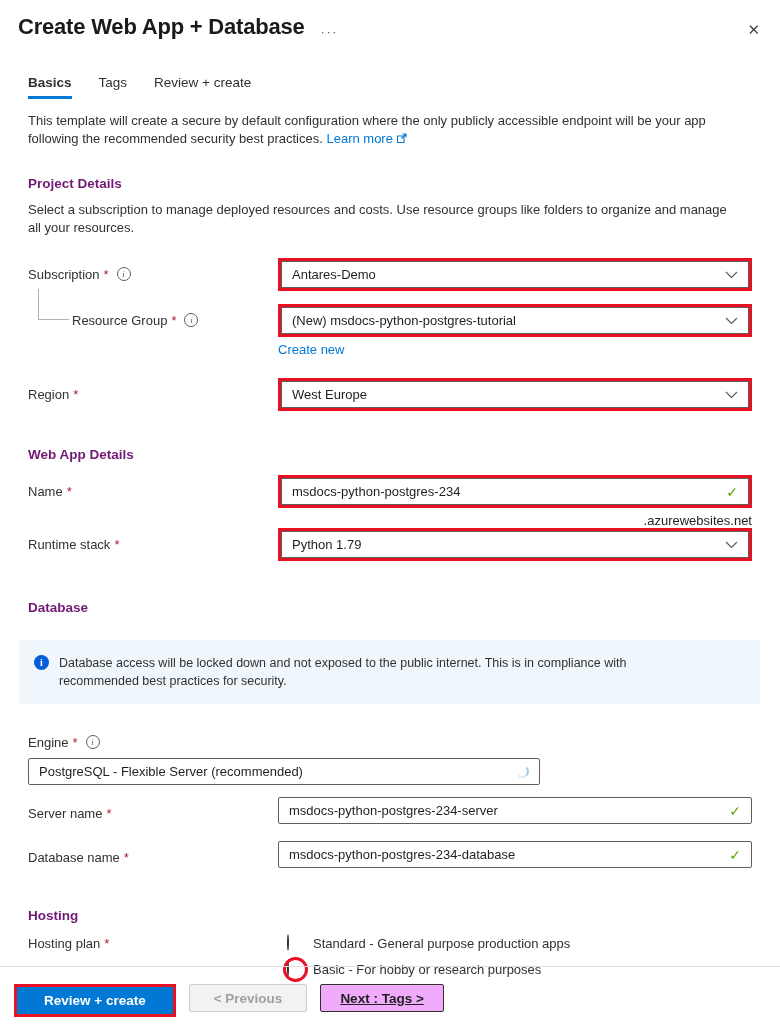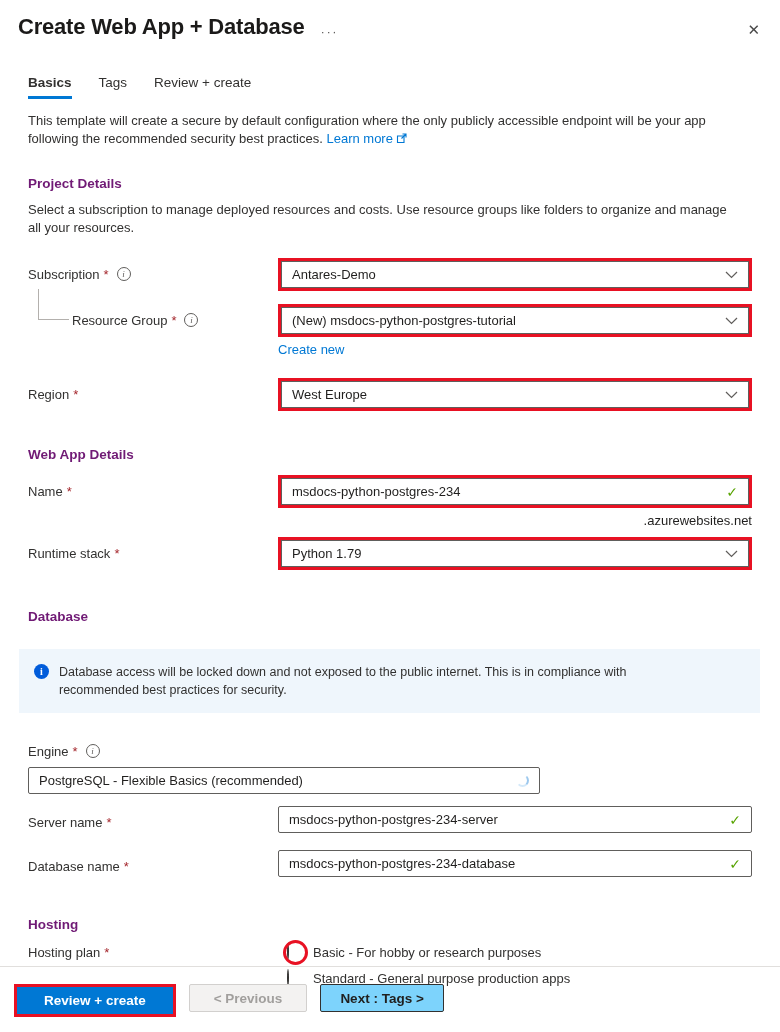--- a/index.html
+++ b/index.html
@@ -85,29 +85,29 @@
   .red-ring { position: absolute; inset: -4px; border: 3px solid #e81123; border-radius: 50%; pointer-events: none; }
 
   
   .footer {
     position: absolute; left: 0; right: 0; bottom: 0; height: 66px;
     border-top: 1px solid #e1dfdd; padding: 17px 14px 0; display: flex; align-items: flex-start; gap: 13px;
   }
   .btn { font-family: "Liberation Sans", sans-serif; font-size: 13.5px; height: 28px; cursor: pointer; }
   .btn-primary { background: #0078d4; color: #fff; font-weight: 700; border: none; padding: 0 27px; height: 27px; }
   .btn-disabled { background: #f3f2f1; color: #a19f9d; font-weight: 600; border: 1px solid #d2d0ce; padding: 0 24px; border-radius: 2px; }
-  .btn-secondary { background: #7dd3fc; color: #201f1e; font-weight: 600; border: 1px solid #323130; padding: 0 19px; border-radius: 2px; }
+  .btn-secondary { background: #f0abfc; color: #201f1e; font-weight: 600; border: 1px solid #323130; padding: 0 19px; border-radius: 2px; text-decoration: underline; }
 
   
   #row-subscription { margin-top: 21px; }
   #row-resource-group { margin-top: 13px; }
   #row-region { margin-top: 21px; }
   #heading-webapp { margin-top: 36px; }
   #row-name { margin-top: 13px; }
-  #row-runtime { margin-top: 9px; }
+  #row-runtime { }
   #heading-database { margin-top: 39px; }
   #row-engine { margin-top: 22px; flex-direction: column; }
   #row-server-name { margin-top: 12px; }
   #row-database-name { margin-top: 12px; }
   #heading-hosting { margin-top: 35px; }
   #row-hosting-plan { margin-top: 11px; gap: 9px; }
   #row-hosting-plan .label-cell { height: 18px; }
 </style>
 </head>
 <body>
@@ -237,21 +237,21 @@
   </div>
 
   <div class="form-row" id="row-engine">
     <div class="label-cell">
       <span>Engine</span>
         <span class="req">*</span>
       <span class="info-icon">i</span>
     </div>
     <div class="field-cell">
       <div class="field">
-        <span>PostgreSQL - Flexible Basics (recommended)</span>
+        <span>PostgreSQL - Flexible Server (recommended)</span>
         <span class="spinner"></span>
       </div>
     </div>
   </div>
 
   <div class="form-row" id="row-server-name">
     <div class="label-cell">
       <span>Server name</span>
         <span class="req">*</span>
     </div>
@@ -277,33 +277,33 @@
   </div>
 
   <div class="section-heading" id="heading-hosting">Hosting</div>
 
   <div class="form-row" id="row-hosting-plan">
     <div class="label-cell">
       <span>Hosting plan</span>
         <span class="req">*</span>
     </div>
     <div class="field-cell">
+      <div class="radio-option">
+        <span class="radio-wrap">
+          <span class="radio"></span>
+        </span>
+        <span>Standard - General purpose production apps</span>
+      </div>
       <div class="radio-option">
         <span class="radio-wrap">
           <span class="radio selected"></span>
           <span class="red-ring"></span>
         </span>
         <span>Basic - For hobby or research purposes</span>
       </div>
-      <div class="radio-option">
-        <span class="radio-wrap">
-          <span class="radio"></span>
-        </span>
-        <span>Standard - General purpose production apps</span>
-      </div>
     </div>
   </div>
 
 </div>
 
 <div class="footer">
   <div class="hl-box">
     <button class="btn btn-primary">Review + create</button>
   </div>
   <button class="btn btn-disabled">&lt; Previous</button>

